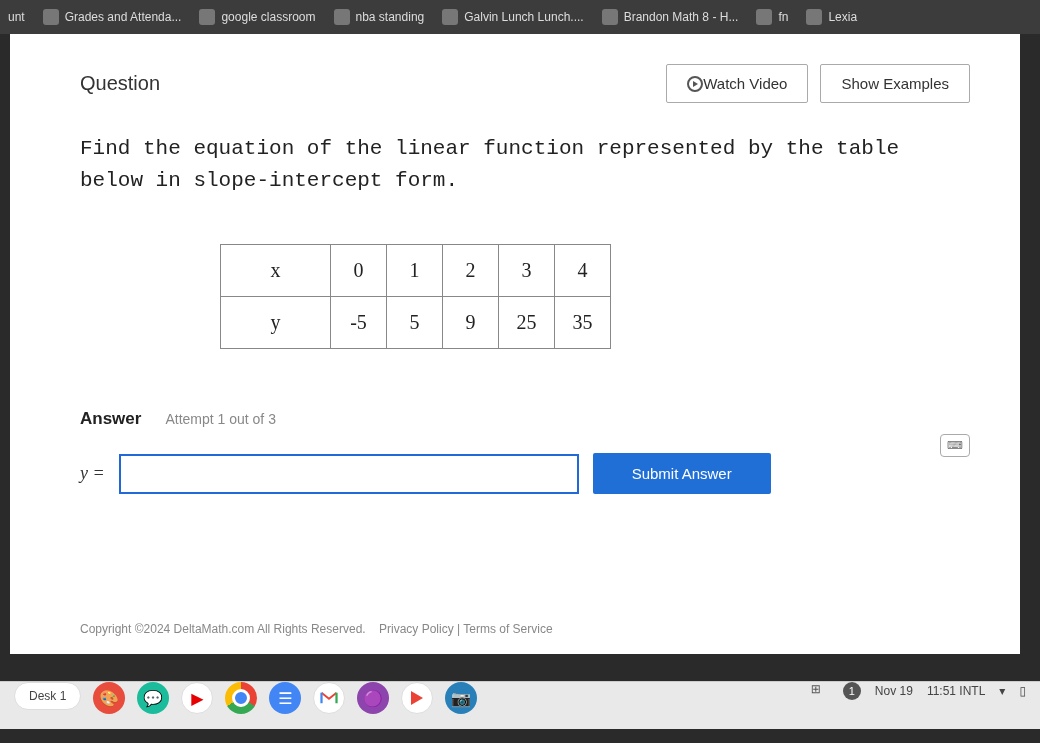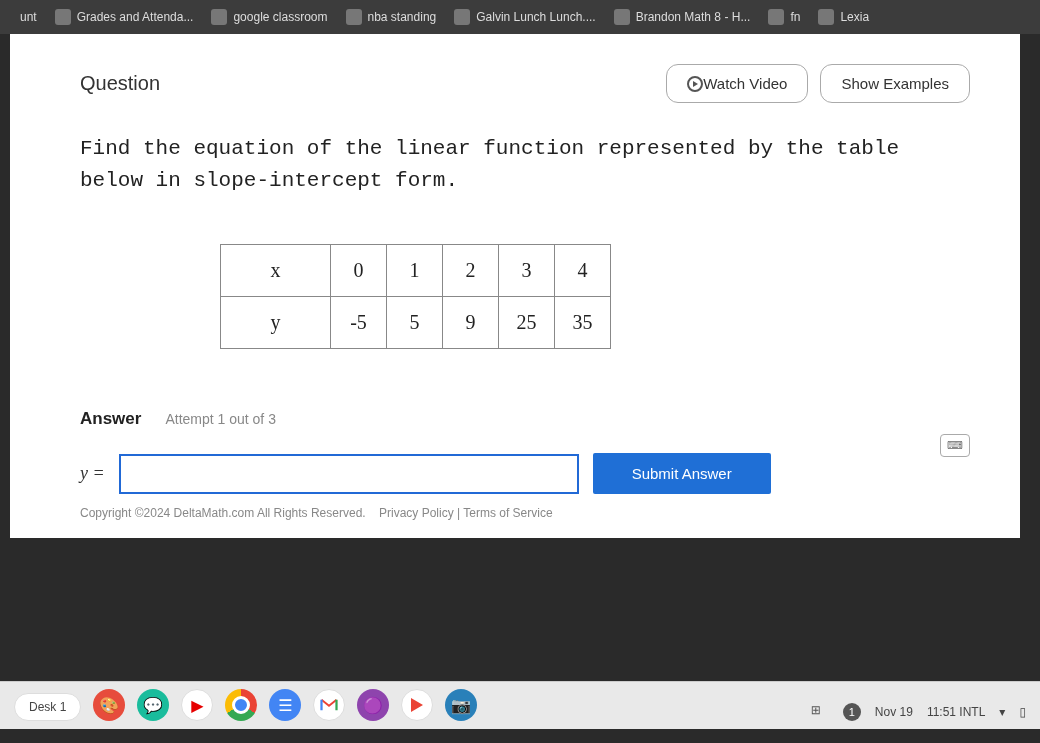--- a/index.html
+++ b/index.html
@@ -9,21 +9,21 @@
   width: 1040px;
   height: 743px;
   overflow: hidden;
   position: relative;
 }
 .bookmarks-bar {
   background: #3c3c3c;
   height: 34px;
   display: flex;
   align-items: center;
-  padding: 0 20px;
+  padding: 0 8px;
   gap: 18px;
   color: #ddd;
   font-size: 12px;
   white-space: nowrap;
   overflow: hidden;
 }
 .bookmark {
   display: flex;
   align-items: center;
   gap: 6px;
@@ -38,21 +38,21 @@
 }
 .fav-gc { background: #f4b400; }
 .fav-nba { background: #c8102e; border-radius:50%; }
 .fav-galvin { background: #fff; }
 .fav-brandon { background: #888; }
 .fav-fn { background: #5b9; }
 .fav-lexia { background: #9b59b6; }
 .content-area {
   background: #fff;
   margin: 0 20px 0 10px;
-  height: 504px;
+  height: 620px;
   position: relative;
   padding: 30px 50px 20px 70px;
   overflow: hidden;
 }
 .question-header {
   display: flex;
   justify-content: space-between;
   align-items: center;
   margin-bottom: 30px;
 }
@@ -65,21 +65,21 @@
 .btn-outline {
   border: 1px solid #aaa;
   background: #fff;
   padding: 10px 20px;
   font-size: 15px;
   color: #333;
   cursor: pointer;
   display: flex;
   align-items: center;
   gap: 0;
-  border-radius: 12px;
+  border-radius: 2px;
 }
 .play-icon {
   width: 16px; height: 16px;
   border: 2px solid #555;
   border-radius: 50%;
   display: inline-flex;
   align-items: center;
   justify-content: center;
 }
 .play-icon::after {
@@ -168,22 +168,22 @@
 }
 .footer a { color: #888; text-decoration: none; cursor: pointer; }
 .taskbar {
   position: absolute;
   bottom: 14px;
   left: 0;
   width: 1040px;
   height: 48px;
   background: #e9e9e9;
   display: flex;
-  align-items: flex-end;
-  padding: 8px 14px;
+  align-items: flex-start;
+  padding: 0 14px;
   gap: 12px;
   border-top: 1px solid #ccc;
 }
 .desk-pill {
   background: #fff;
   border-radius: 18px;
   padding: 6px 14px;
   font-size: 12px;
   color: #444;
   border: 1px solid #ddd;

